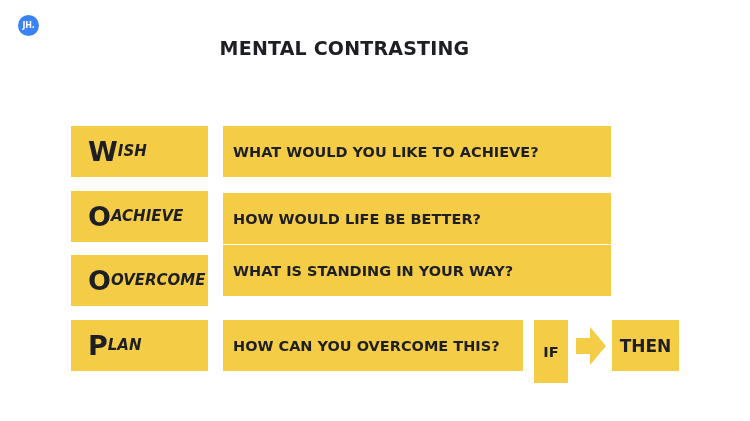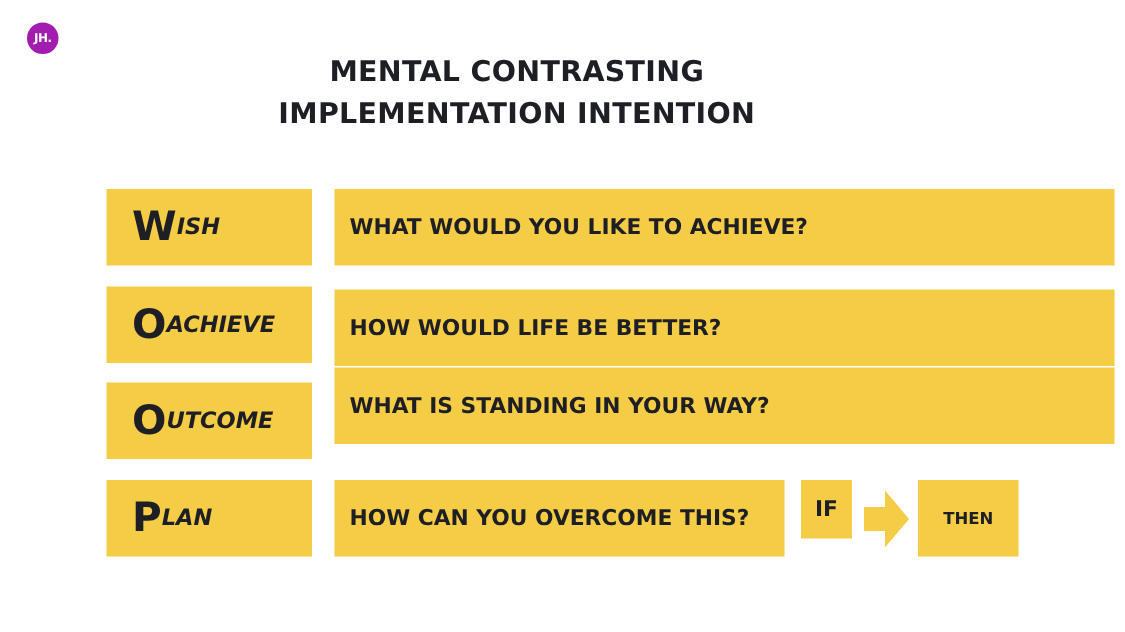--- a/index.html
+++ b/index.html
@@ -1,57 +1,56 @@
 <!DOCTYPE html>
 <html><head>
 <meta charset="utf-8">
 <style>
   html,body{margin:0;padding:0;background:#fff;}
   body{width:750px;height:421px;position:relative;overflow:hidden;font-family:"DejaVu Sans","Liberation Sans",sans-serif;color:#1e1f24;}
-  .logo{position:absolute;left:18px;top:15px;width:21px;height:21px;border-radius:50%;background:#a21caf;color:#fff;font-size:8px;font-weight:bold;display:flex;align-items:center;justify-content:center;letter-spacing:-0.3px;}
+  .logo{position:absolute;left:18px;top:15px;width:21px;height:21px;border-radius:50%;background:#3b82f6;color:#fff;font-size:8px;font-weight:bold;display:flex;align-items:center;justify-content:center;letter-spacing:-0.3px;}
   .title{position:absolute;left:0;top:34px;width:689px;text-align:center;font-weight:bold;font-size:19px;line-height:28px;color:#1e1f24;letter-spacing:0.2px;}
   .box{position:absolute;background:#f5cc45;display:flex;align-items:center;box-sizing:border-box;}
   .lbl{left:71px;width:137px;height:51px;padding-left:17px;font-weight:bold;}
   .lbl .big{font-size:27px;line-height:1;}
   .lbl .small{font-size:15px;line-height:1;font-style:italic;}
-  .q{left:223px;width:520px;height:51px;padding-left:10px;font-weight:bold;font-size:14.5px;}
+  .q{left:223px;width:388px;height:51px;padding-left:10px;font-weight:bold;font-size:14.5px;}
   .q.short{width:300px;}
-  .if{left:534px;width:34px;height:39px;justify-content:center;font-weight:bold;font-size:14.5px;}
-  .then{left:612px;width:67px;height:51px;justify-content:center;font-weight:bold;font-size:11px;}
+  .if{left:534px;width:34px;height:63px;justify-content:center;font-weight:bold;font-size:14.5px;}
+  .then{left:612px;width:67px;height:51px;justify-content:center;font-weight:bold;font-size:17px;}
   .arrow{position:absolute;left:576px;top:327px;width:30px;height:38px;}
 </style>
 </head>
 <body>
 
 <div class="logo">JH.</div>
 
 <div class="title">
   <div>MENTAL CONTRASTING</div>
-  <div>IMPLEMENTATION INTENTION</div>
 </div>
 
 <div class="box lbl" style="top:126px">
   <span class="big">W</span>
     <span class="small">ISH</span>
 </div>
 <div class="box q" style="top:126px">
   <span>WHAT WOULD YOU LIKE TO ACHIEVE?</span>
 </div>
 
 <div class="box lbl" style="top:191px">
   <span class="big">O</span>
     <span class="small">ACHIEVE</span>
 </div>
 <div class="box q" style="top:193px">
   <span>HOW WOULD LIFE BE BETTER?</span>
 </div>
 
 <div class="box lbl" style="top:255px">
   <span class="big">O</span>
-    <span class="small">UTCOME</span>
+    <span class="small">OVERCOME</span>
 </div>
 <div class="box q" style="top:245px">
   <span>WHAT IS STANDING IN YOUR WAY?</span>
 </div>
 
 <div class="box lbl" style="top:320px">
   <span class="big">P</span>
     <span class="small">LAN</span>
 </div>
 <div class="box q short" style="top:320px">

